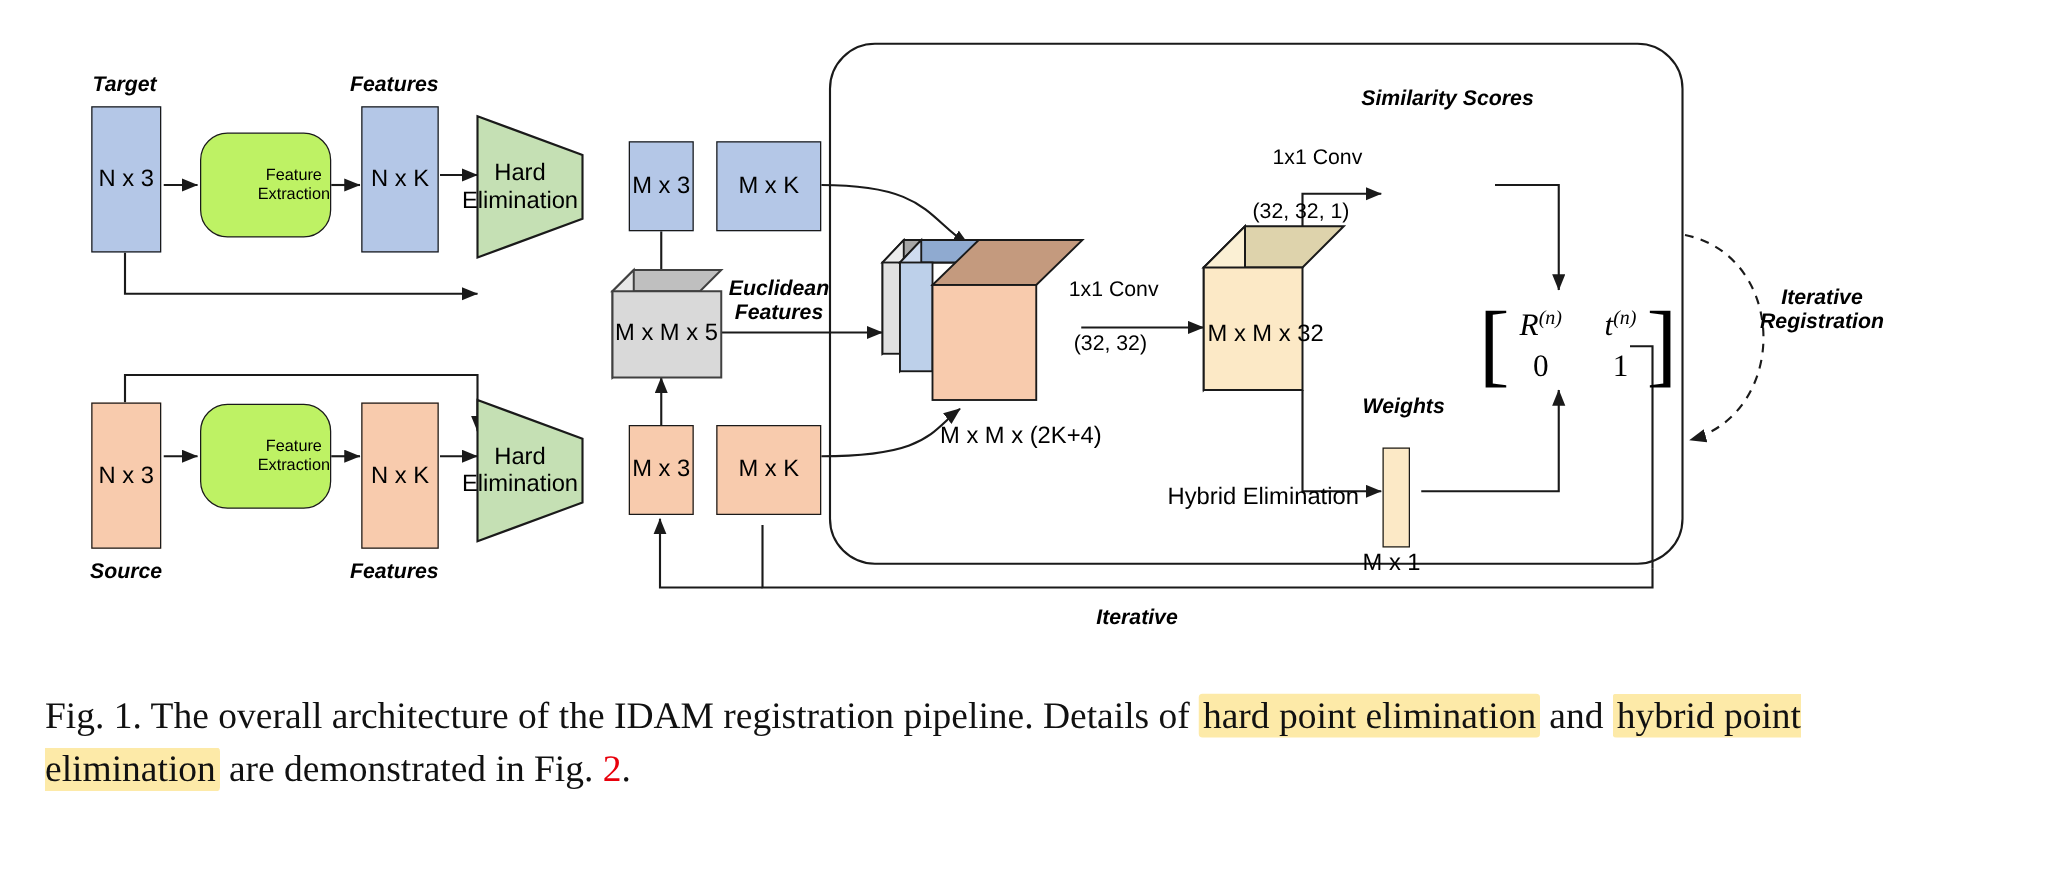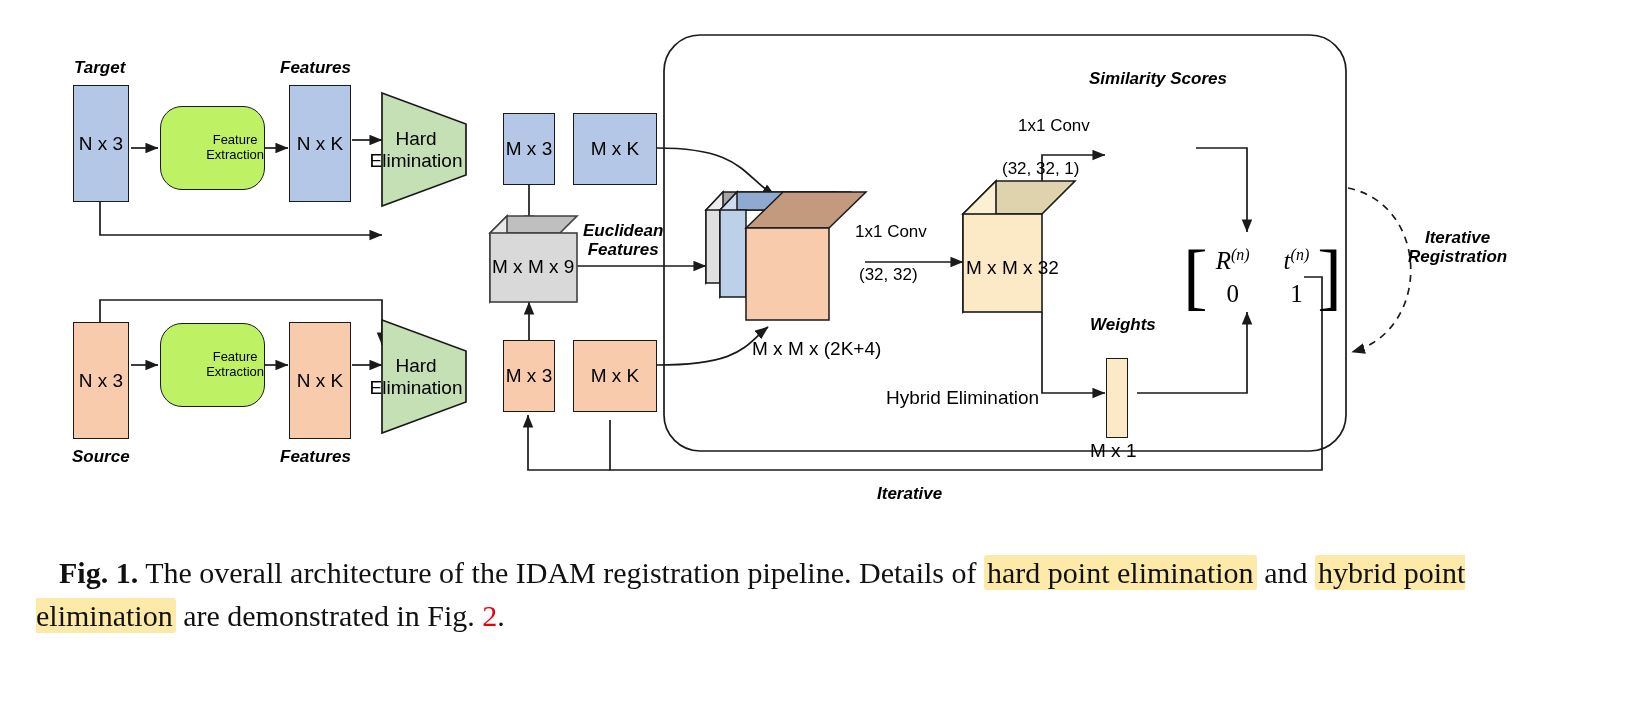--- a/index.html
+++ b/index.html
@@ -46,21 +46,21 @@
          padding:0 8px;}
   .mcell{font-size:25px;font-style:italic;text-align:center;
          font-family:"Liberation Serif",serif;white-space:nowrap;}
   .mcell sup{font-size:16px;font-style:italic;}
   .mcell.plain{font-style:normal;}
 
   
   .caption{position:absolute;left:36px;top:552px;width:1500px;
            font-family:"Liberation Serif",serif;font-size:30px;
            line-height:1.42;color:#111;}
-  .caption b{font-weight:bold;margin-left:23px;}
+  .caption b{font-weight:normal;}
   .hl{background:#fdeaa8;padding:1px 3px;border-radius:3px;}
   .red{color:#e8000b;}
 </style>
 </head>
 <body>
 
 <div id="root">
 
   <div class="fig">
 
@@ -202,36 +202,36 @@
 Elimination</span>
     </div>
 
     <div class="box orange" style="left:503px;top:340px;width:52px;height:72px;">
       <span class="boxtext">M x 3</span>
     </div>
     <div class="box orange" style="left:573px;top:340px;width:84px;height:72px;">
       <span class="boxtext">M x K</span>
     </div>
 
-    <div class="txt lbl-plain" style="left:492px;top:256px;">M x M x 9</div>
+    <div class="txt lbl-plain" style="left:492px;top:256px;">M x M x 5</div>
     <div class="txt lbl-italic" style="left:583px;top:221px;white-space:pre-line;text-align:center;">Euclidean
 Features</div>
 
     <div class="txt lbl-plain" style="left:752px;top:338px;">M x M x (2K+4)</div>
 
 
     <div class="txt lbl-small" style="left:855px;top:222px;">1x1 Conv</div>
     <div class="txt lbl-small" style="left:859px;top:265px;">(32, 32)</div>
     <div class="txt lbl-plain" style="left:966px;top:257px;">M x M x 32</div>
 
     <div class="txt lbl-small" style="left:1018px;top:116px;">1x1 Conv</div>
     <div class="txt lbl-small" style="left:1002px;top:159px;">(32, 32, 1)</div>
     <div class="txt lbl-italic" style="left:1089px;top:69px;">Similarity Scores</div>
 
-    <div class="txt lbl-plain" style="left:886px;top:387px;">Hybrid Elimination</div>
+    <div class="txt lbl-plain" style="left:934px;top:387px;">Hybrid Elimination</div>
     <div class="txt lbl-italic" style="left:1090px;top:315px;">Weights</div>
     <div class="box yellow" style="left:1106px;top:358px;width:22px;height:80px;"></div>
     <div class="txt lbl-plain" style="left:1090px;top:440px;">M x 1</div>
 
     <div class="matrix" style="left:1183px;top:233px;height:88px;">
       <span class="mbrk">[</span>
       <span class="mcols">
         <span class="mcell"><span>R</span><sup>(n)</sup></span>
         <span class="mcell"><span>t</span><sup>(n)</sup></span>
         <span class="mcell plain">0</span>

